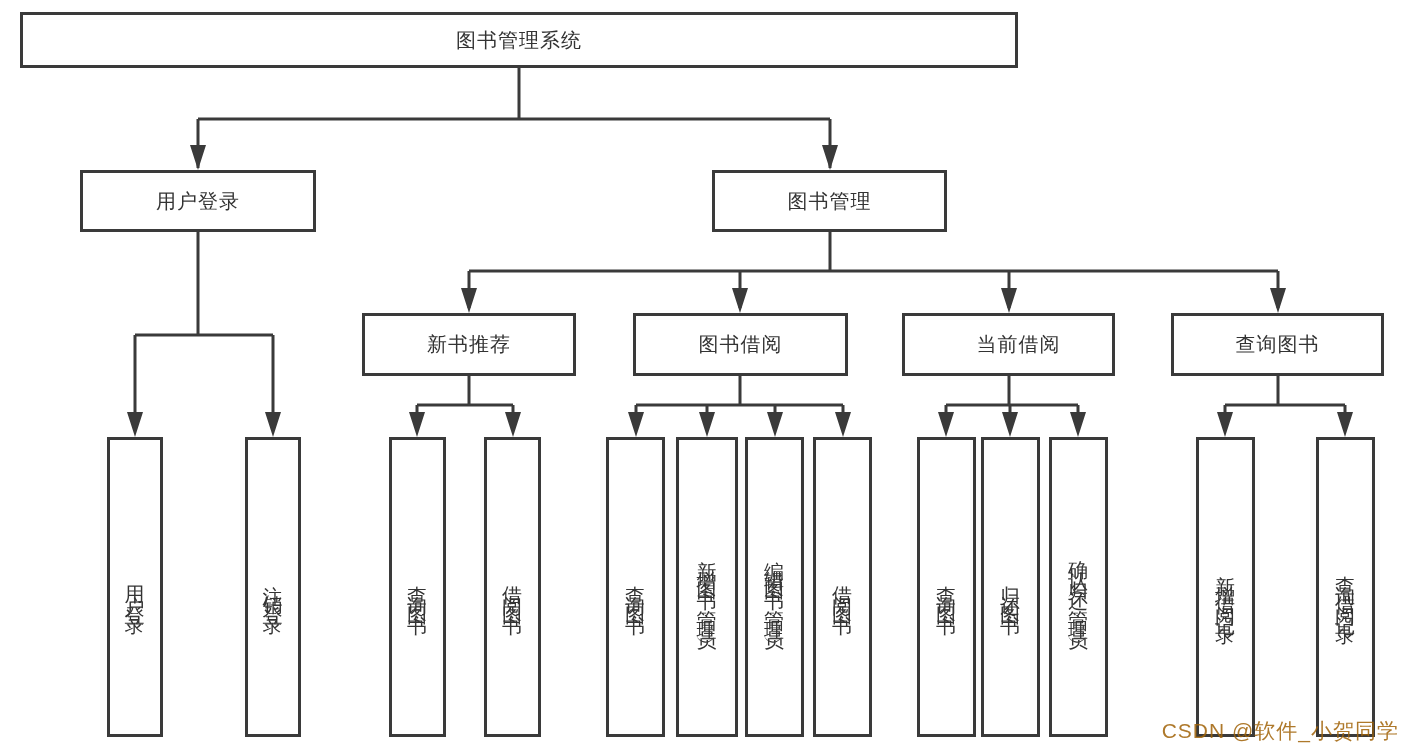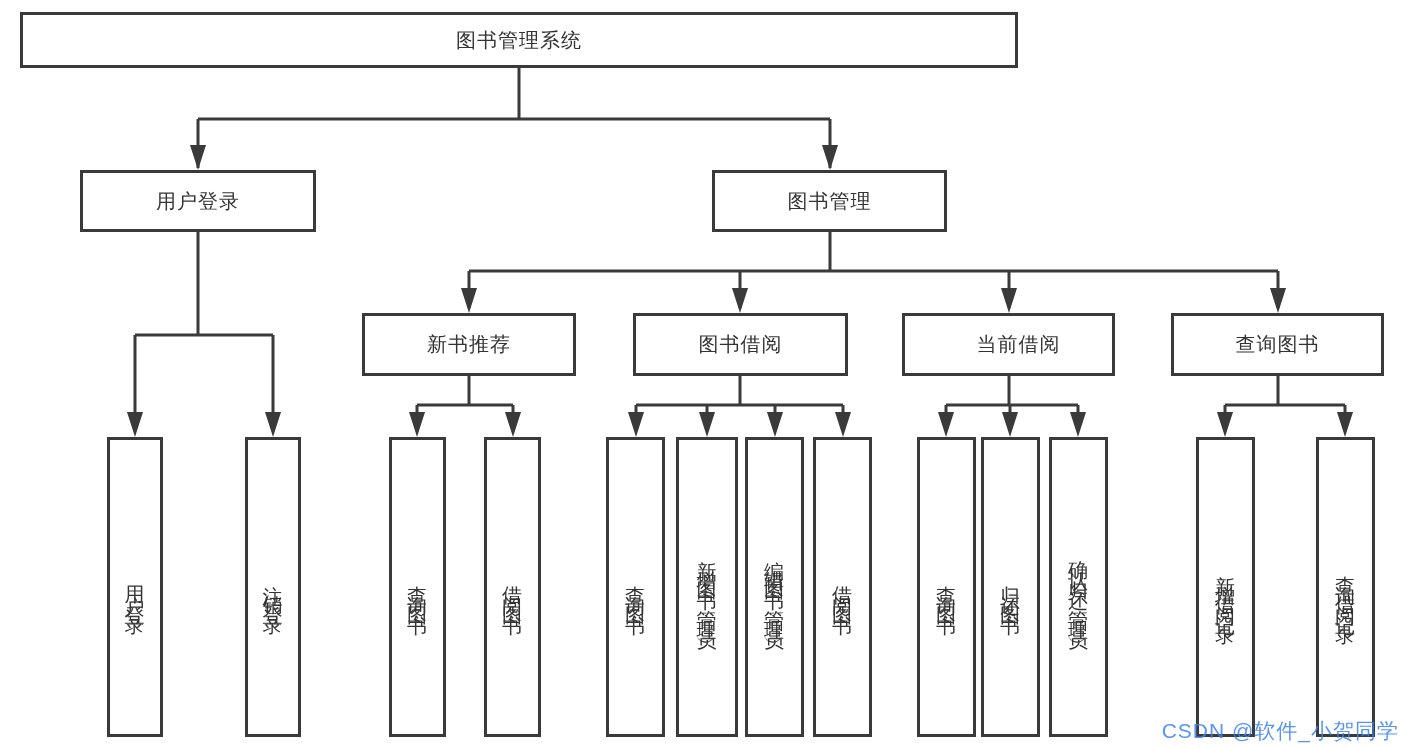--- a/index.html
+++ b/index.html
@@ -39,21 +39,21 @@
     writing-mode: vertical-lr;
     letter-spacing: 10px;
     line-height: 1.0;
     padding-top: 6px;
   }
   .watermark {
     position: absolute;
     right: 6px;
     bottom: 2px;
     font-size: 21px;
-    color: #3b82f6;
+    color: #a16207;
     letter-spacing: 1px;
     z-index: 3;
     opacity: 0.85;
     white-space: nowrap;
   }
 </style>
 </head>
 <body>
 
 <div id="stage">

